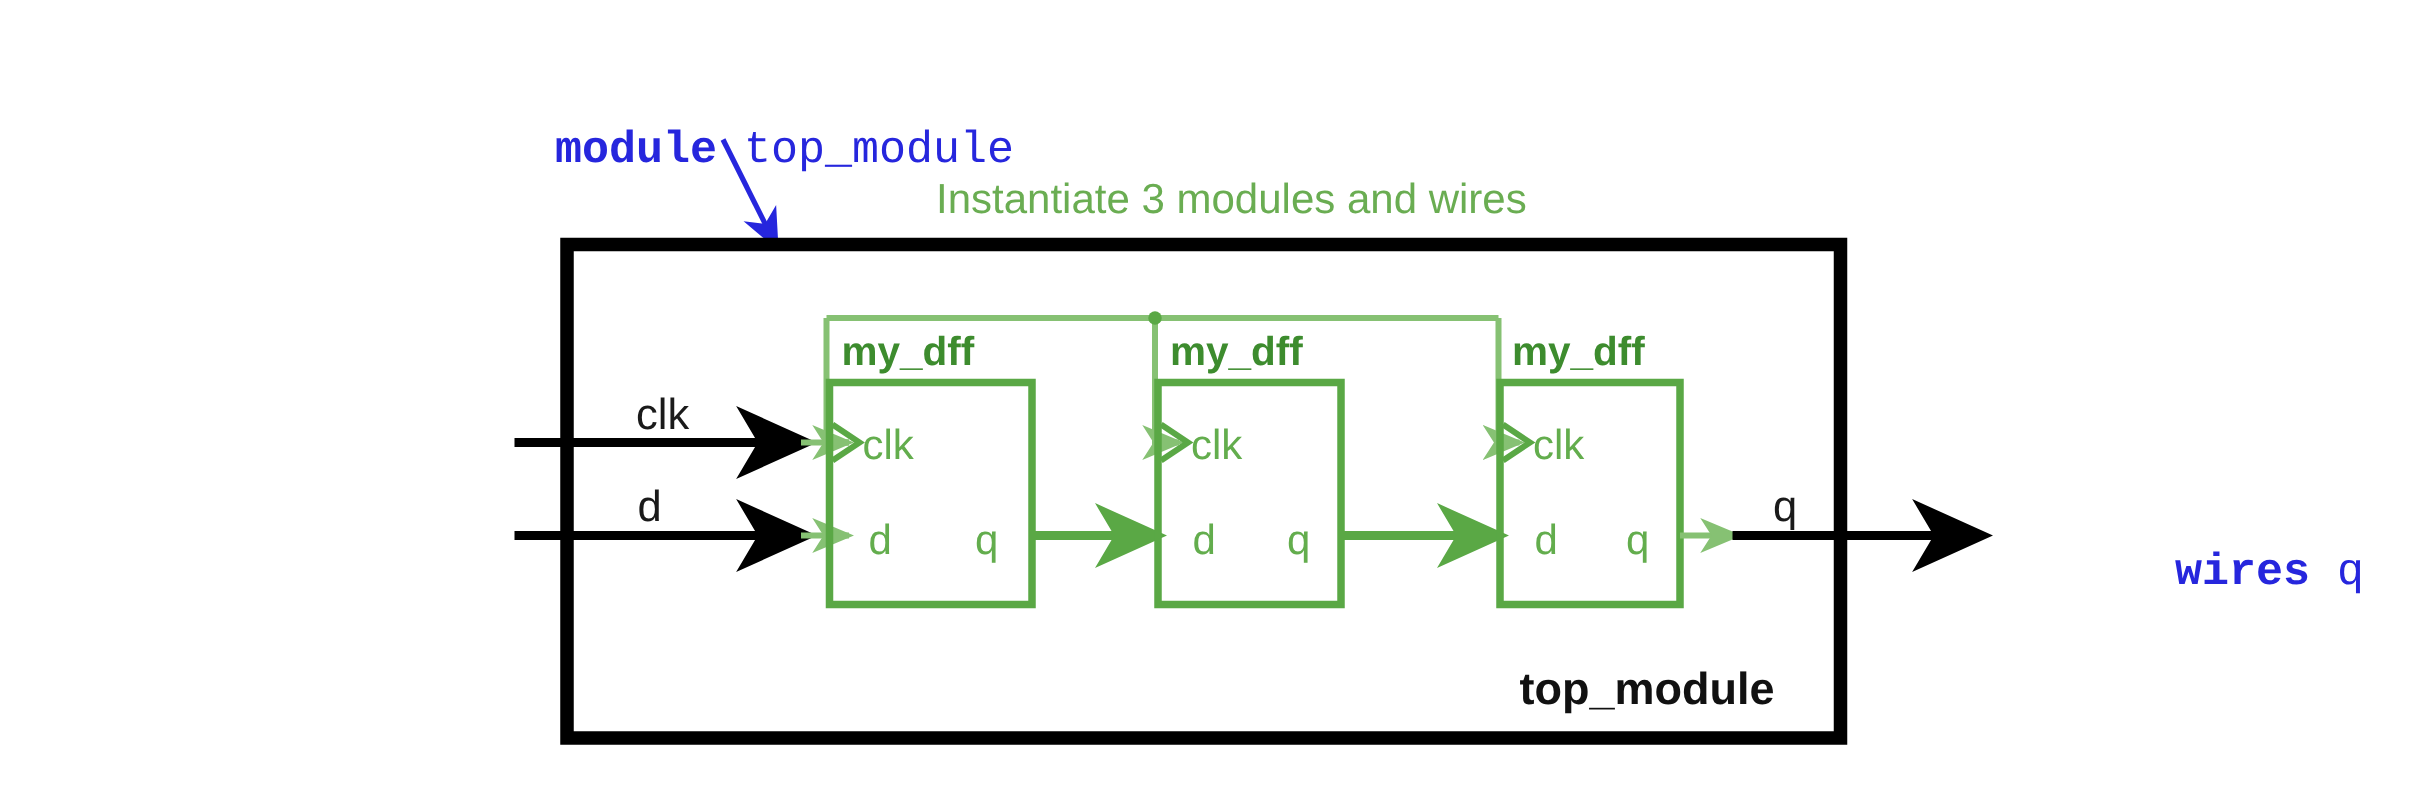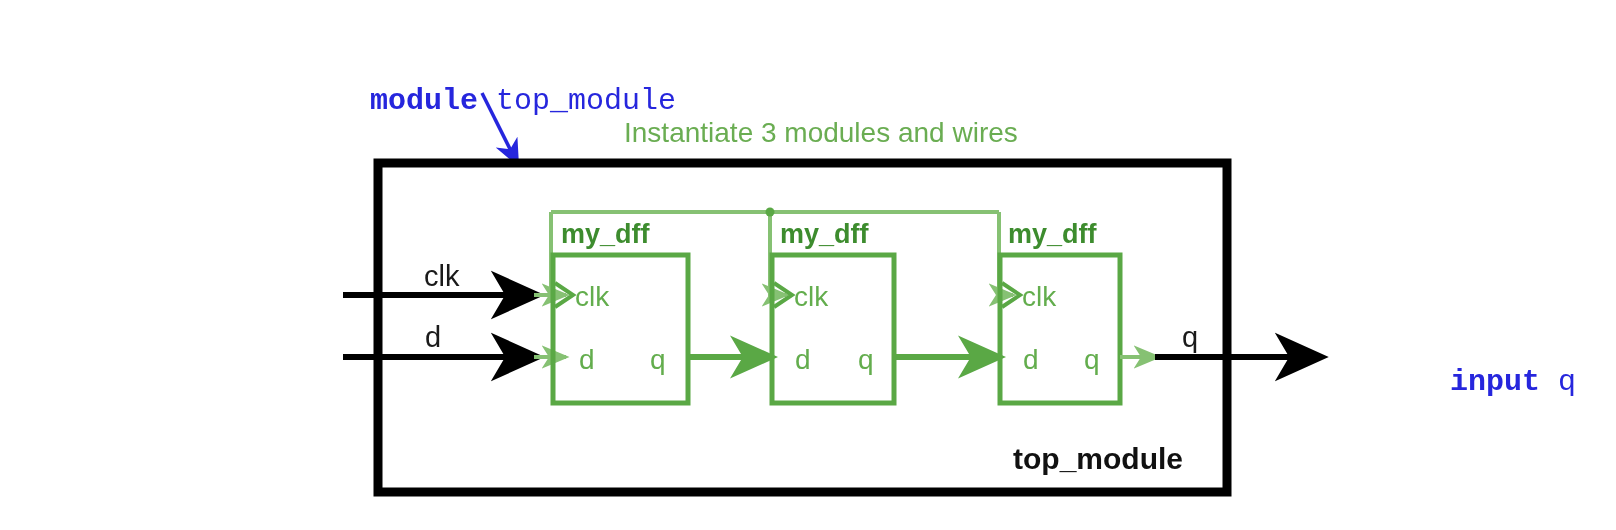--- a/index.html
+++ b/index.html
@@ -37,21 +37,21 @@
 <body>
 
 <div id="canvas">
 
   <div class="code-label" style="left:298px; top:50px;">
     <span class="kw">module</span><span> top_module</span>
   </div>
 
 
   <div class="code-label" style="left:1378px; top:331px;">
-    <span class="kw">input</span><span> q</span>
+    <span class="kw">wires</span><span> q</span>
   </div>
 
   <svg id="diagram-svg" viewBox="0 0 1616 530">
     <defs>
       <marker id="arrow-black" viewBox="0 0 12 12" refX="10.5" refY="6" markerWidth="9" markerHeight="9" orient="auto-start-reverse">
         <path d="M 0 0.6 L 12 6 L 0 11.4 L 3.2 6 Z" fill="#000000"></path>
       </marker>
       <marker id="arrow-green" viewBox="0 0 12 12" refX="10.5" refY="6" markerWidth="8" markerHeight="8" orient="auto-start-reverse">
         <path d="M 0 0.6 L 12 6 L 0 11.4 L 3.2 6 Z" fill="#5aa845"></path>
       </marker>

